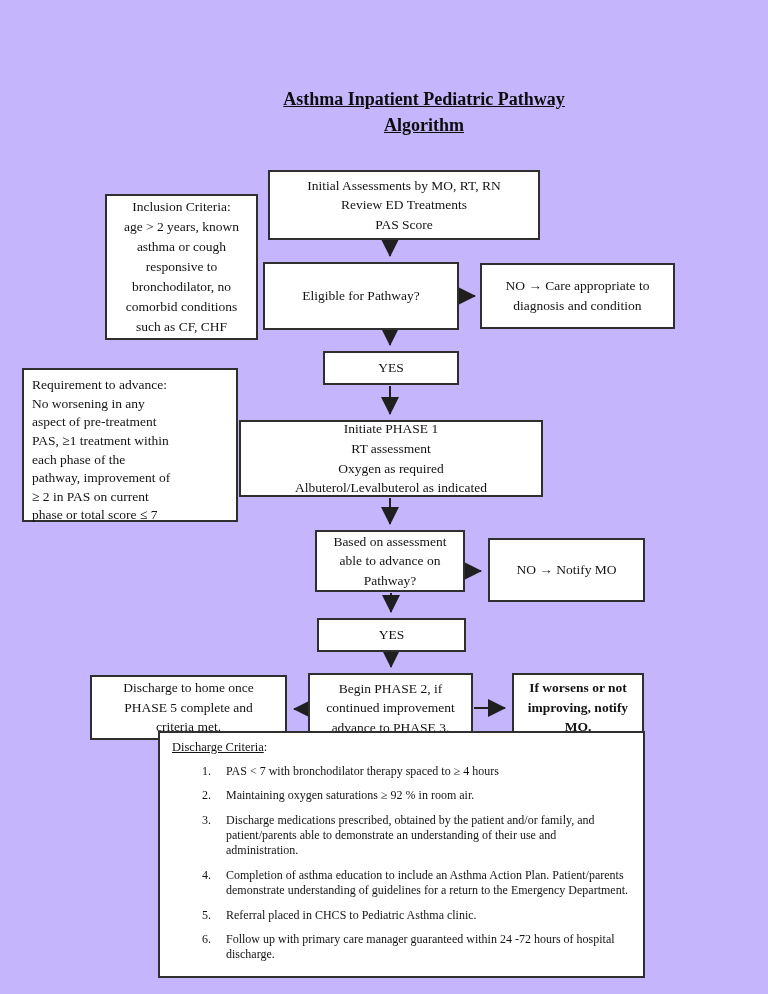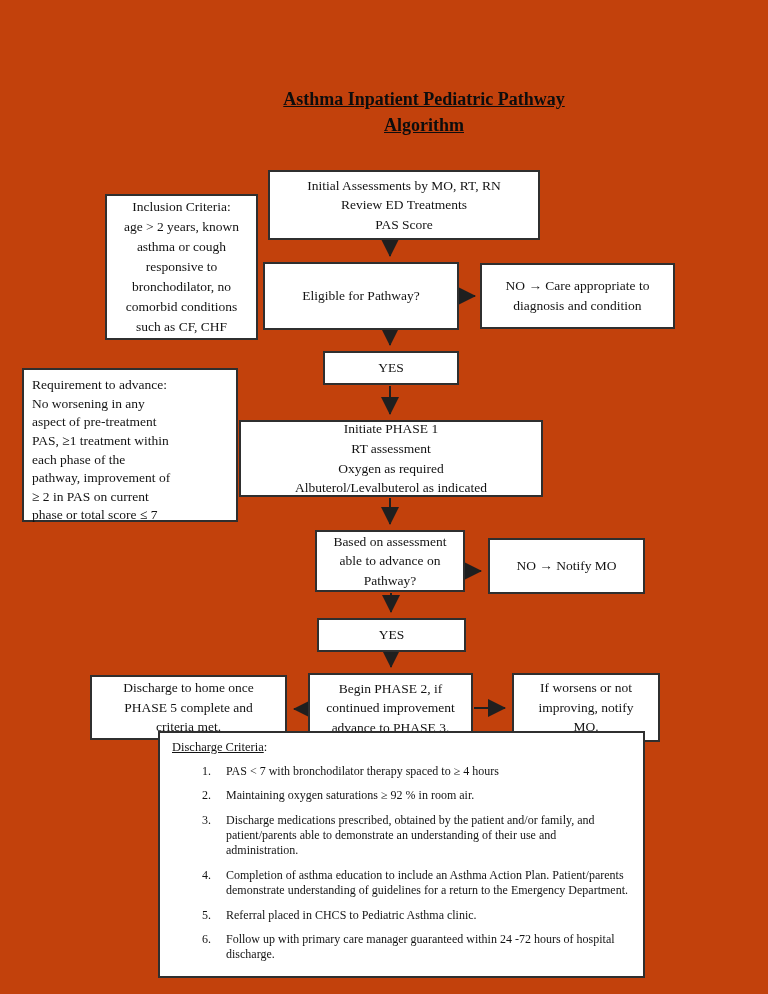--- a/index.html
+++ b/index.html
@@ -1,17 +1,17 @@
 <!DOCTYPE html>
 <html><head>
 <meta charset="utf-8">
 <style>
   html,body { margin:0; padding:0; background:#ffffff; }
   #canvas {
-    position:relative; width:768px; height:994px; background:#c2410c;
+    position:relative; width:768px; height:994px; background:#c4b5fd;
     font-family:"Liberation Serif","DejaVu Serif",serif; color:#131313;
     overflow:hidden;
   }
   .title {
     position:absolute; left:104px; top:86px; width:640px;
     text-align:center; font-size:18px; font-weight:bold; line-height:26px;
     text-decoration:underline; white-space:pre-line; color:#0d0d0d;
   }
   .box {
     position:absolute; box-sizing:border-box; border:2px solid #2f2f2f;
@@ -93,33 +93,33 @@
 
   <div class="box" style="left:239px; top:420px; width:304px; height:77px;">Initiate PHASE 1
 RT assessment
 Oxygen as required
 Albuterol/Levalbuterol as indicated</div>
 
   <div class="box" style="left:315px; top:530px; width:150px; height:62px;">Based on assessment
 able to advance on
 Pathway?</div>
 
-  <div class="box" style="left:488px; top:538px; width:157px; height:56px;">NO → Notify MO</div>
+  <div class="box" style="left:488px; top:538px; width:157px; height:64px;">NO → Notify MO</div>
 
   <div class="box" style="left:317px; top:618px; width:149px; height:34px;">YES</div>
 
   <div class="box" style="left:90px; top:675px; width:197px; height:65px;">Discharge to home once
 PHASE 5 complete and
 criteria met.</div>
 
   <div class="box" style="left:308px; top:673px; width:165px; height:70px;">Begin PHASE 2, if
 continued improvement
 advance to PHASE 3.</div>
 
-  <div class="box" style="left:512px; top:673px; width:148px; height:69px;">If worsens or not
+  <div class="box" style="left:512px; top:673px; width:132px; height:69px;font-weight:bold;">If worsens or not
 improving, notify
 MO.</div>
 
   <div class="criteria">
     <div class="c-head"><span class="u">Discharge Criteria</span><span>:</span></div>
     <div id="criteria-list">
         <div class="c-item">
           <span class="c-num">1.</span>
           <span class="c-text">PAS &lt; 7 with bronchodilator therapy spaced to ≥ 4 hours</span>
         </div>

